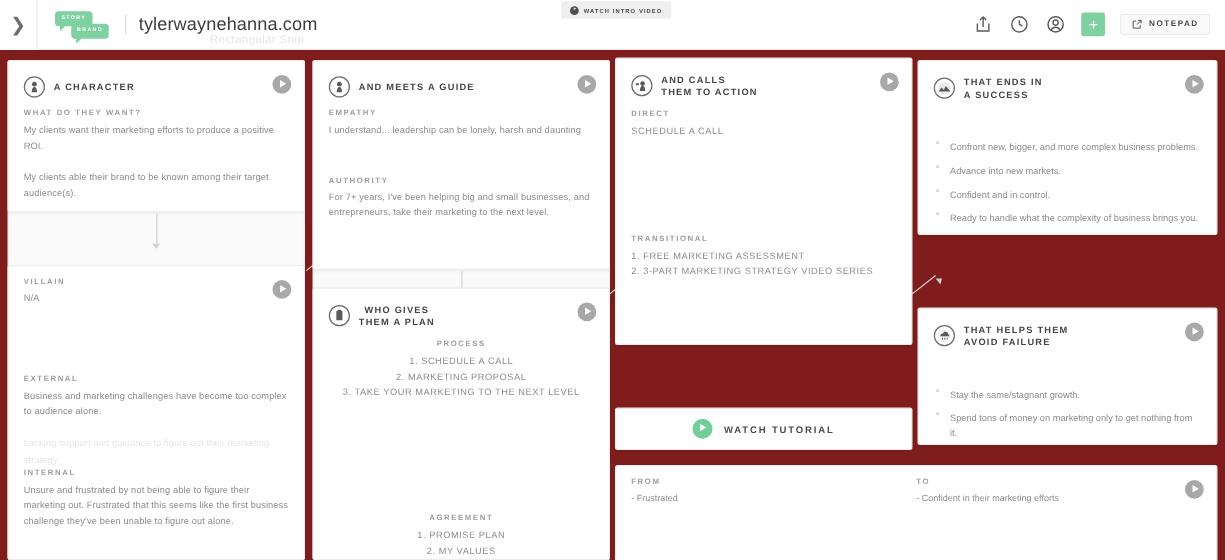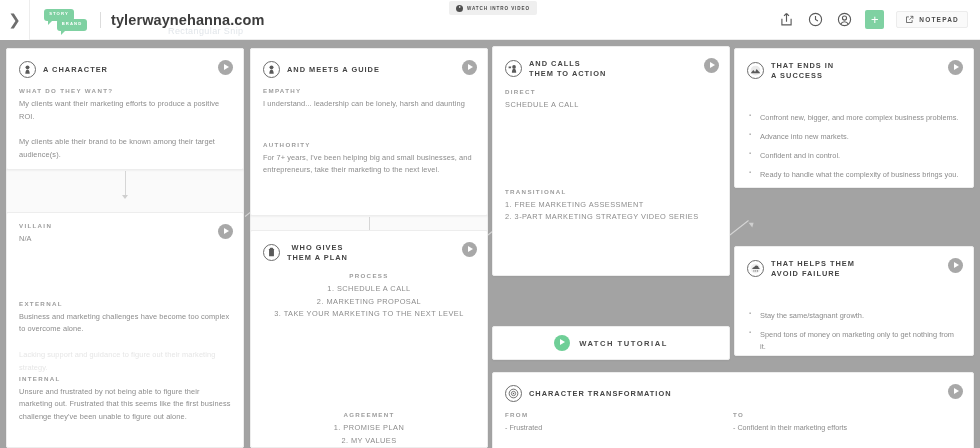--- a/index.html
+++ b/index.html
@@ -50,21 +50,21 @@
     border-bottom: 5px solid transparent;
   }
   .bubble-2 { left: 13px; top: 12px; width: 30px; height: 12px; }
   .bubble-2:after {
     content: ""; position: absolute; left: 4px; bottom: -4px;
     border-left: 5px solid #7fd1a2;
     border-bottom: 5px solid transparent;
   }
   .divider-v { width: 1px; height: 16px; background: #dcdcdc; margin: 0 10px 0 4px; }
   .site-title {
-    font-size: 14.5px; color: #3d3d3d; font-weight: 700;
+    font-size: 14.5px; color: #3d3d3d; font-weight: 400;
     letter-spacing: .1px;
   }
   .ghost-text {
     position: absolute; left: 168px; top: 26px;
     font-size: 9px; color: #e2e6ea; letter-spacing: .4px;
   }
 
   .watch-intro {
     position: absolute; left: 449px; top: 1px;
     height: 14px;
@@ -105,21 +105,21 @@
     border-radius: 2px; padding: 3px 8px;
   }
   .notepad-btn span {
     font-size: 6.5px; letter-spacing: 1.2px; font-weight: bold; color: #4a4a4a;
   }
 
   
   .board {
     position: relative;
     height: 408px;
-    background: #a3a3a3;
+    background: #7f1d1d;
     padding: 8px;
   }
   .col {
     position: absolute;
     top: 8px;
     background: #fafafa;
     border: 1px solid #eeeeee;
     border-radius: 2px;
   }
   .col-1 { left: 6px;   width: 238px; height: 400px; }
@@ -341,21 +341,21 @@
     </div>
   </div>
 
   <div class="card card-problem">
     <div class="play-btn"></div>
     <div class="card-body">
       <div class="sec-label">VILLAIN</div>
       <div class="sec-text">N/A</div>
       <div class="sec-gap-lg"></div>
       <div class="sec-label">EXTERNAL</div>
-      <div class="sec-text">Business and marketing challenges have become too complex to overcome alone.</div>
+      <div class="sec-text">Business and marketing challenges have become too complex to audience alone.</div>
       <div class="sec-gap"></div>
       <div class="sec-text faded">Lacking support and guidance to figure out their marketing strategy.</div>
       <div class="sec-label">INTERNAL</div>
       <div class="sec-text">Unsure and frustrated by not being able to figure their marketing out. Frustrated that this seems like the first business challenge they've been unable to figure out alone.</div>
 
     </div>
   </div>
 
   <div class="card card-guide">
     <div class="card-head">
@@ -429,30 +429,20 @@
   </div>
 
   <div class="card card-tutorial">
     <div class="tutorial-inner">
       <div class="play-inline"></div>
       <div class="lbl">WATCH TUTORIAL</div>
     </div>
   </div>
 
   <div class="card card-transform">
-    <div class="card-head">
-      <div class="card-icon">
-        <svg width="13" height="13" viewBox="0 0 24 24">
-          <circle cx="12" cy="12" r="8" fill="none" stroke="#5a5a5a" stroke-width="1.6"></circle>
-          <circle cx="12" cy="12" r="4" fill="none" stroke="#5a5a5a" stroke-width="1.4"></circle>
-          <circle cx="12" cy="12" r="1.4" fill="#5a5a5a"></circle>
-        </svg>
-      </div>
-      <div class="card-title">CHARACTER TRANSFORMATION</div>
-    </div>
     <div class="play-btn" style="right:10px;"></div>
     <div class="card-body transform-cols">
       <div>
         <div class="sec-label">FROM</div>
         <ul class="dashes">
           <li>- Frustrated</li>
 
         </ul>
       </div>
       <div>

